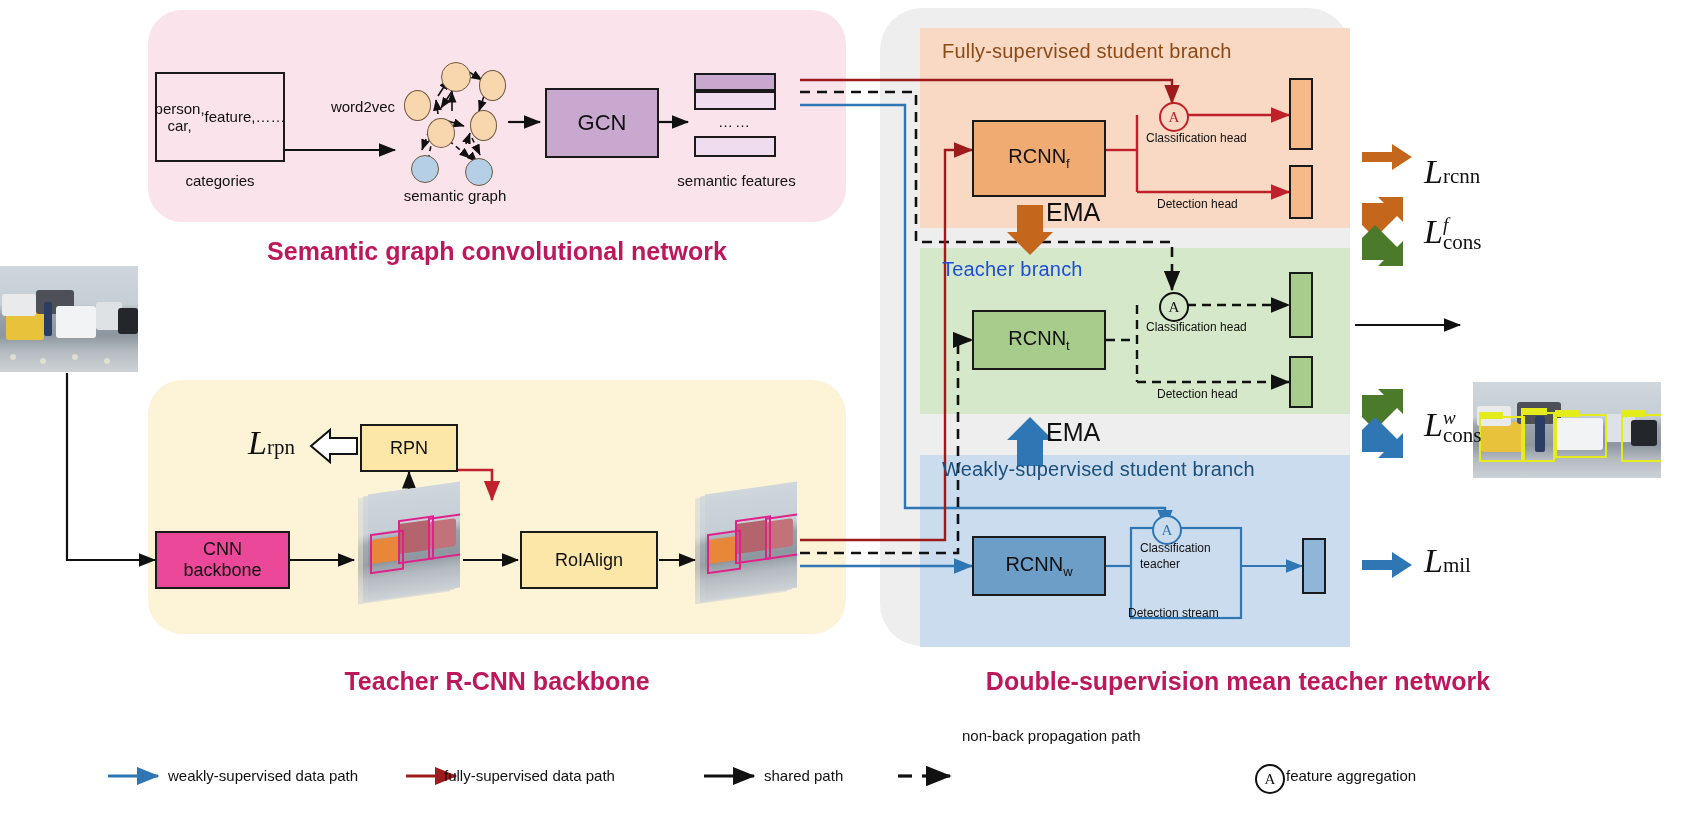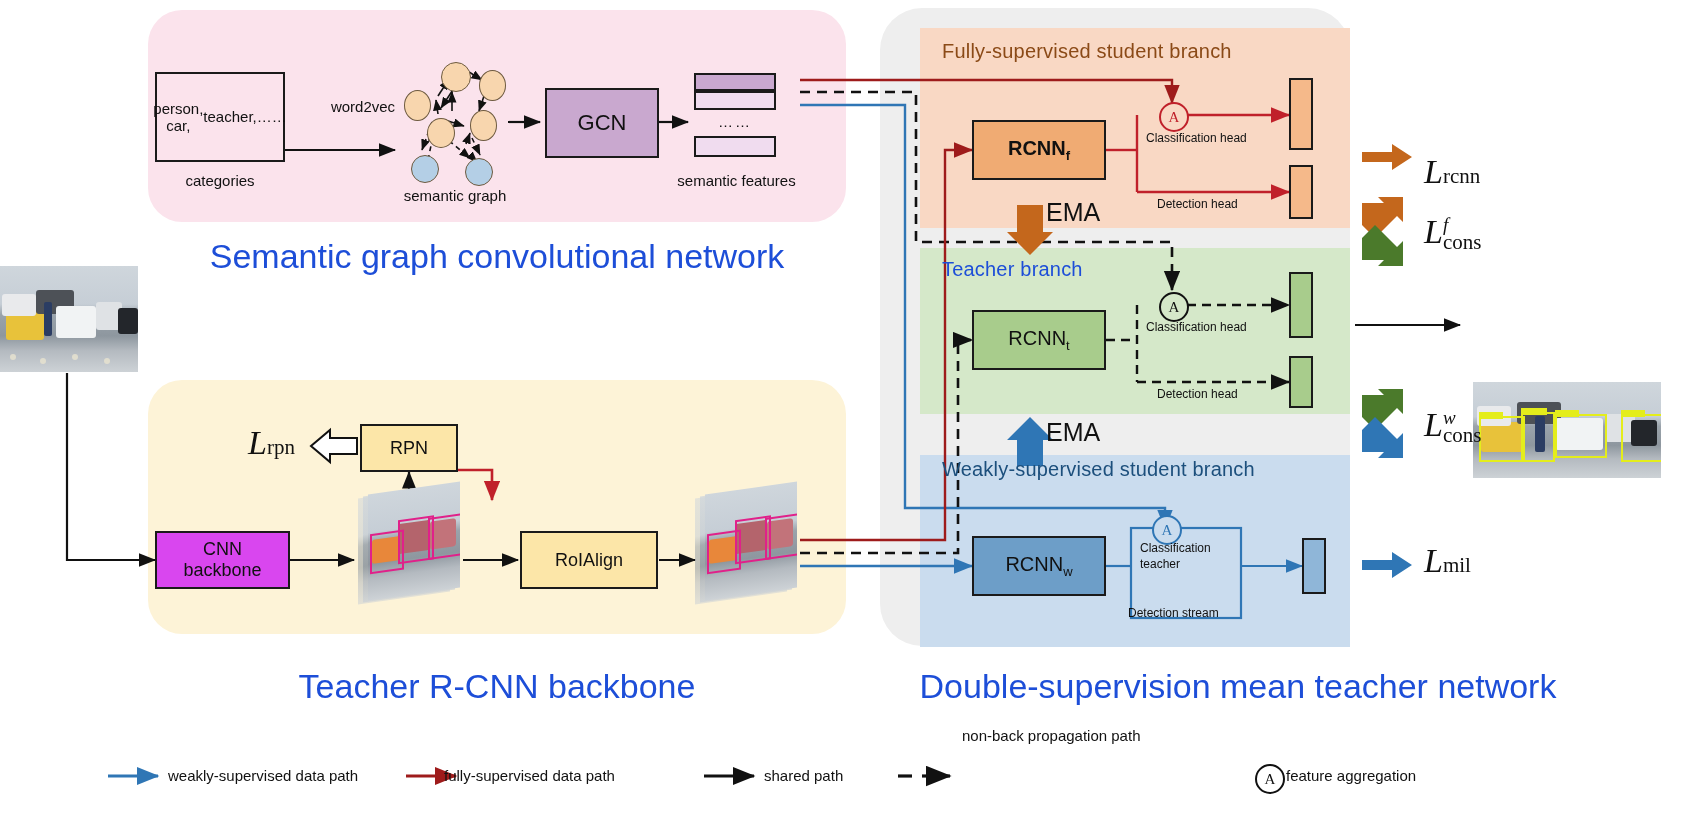--- a/index.html
+++ b/index.html
@@ -11,21 +11,21 @@
   #panel-sgcn{left:148px;top:10px;width:698px;height:212px;background:#fbe3ec;border-radius:34px;}
   #panel-frcnn{left:148px;top:380px;width:698px;height:254px;background:#fdf3d7;border-radius:34px;}
   #panel-mt{left:880px;top:8px;width:470px;height:638px;background:#eeeeee;border-radius:42px;}
   #panel-fs{left:920px;top:28px;width:430px;height:200px;background:#f9d8c4;}
   #panel-tb{left:920px;top:248px;width:430px;height:166px;background:#d5e8c9;}
   #panel-ws{left:920px;top:455px;width:430px;height:192px;background:#cadcee;}
   .panel-title{font-size:20px;letter-spacing:.2px;}
   
   .box{border:2px solid #1a1a1a;box-sizing:border-box;display:flex;align-items:center;
        justify-content:center;text-align:center;line-height:1.15;}
-  .cap{font-weight:normal;font-size:34px;color:#1d4ed8;text-align:center;}
+  .cap{font-weight:bold;font-size:25px;color:#be185d;text-align:center;}
   .lbl{font-size:15px;color:#111;}
   .sm{font-size:12px;}
   svg.layer{position:absolute;left:0;top:0;width:1686px;height:821px;pointer-events:none;}
   .photo{background:#b9bcc0;border:0;}
   
   .street{
     background:
       linear-gradient(180deg,#cfd6dc 0%, #c6ced6 36%, #9aa3ab 46%, #8e979f 66%, #b4bac0 80%, #cdd2d6 100%);
     position:relative;overflow:hidden;
   }
@@ -150,21 +150,21 @@
 
   <path d="M108,776 L158,776" stroke="#2f76b5" stroke-width="2.8" fill="none" marker-end="url(#ah-blue)"></path>
   <path d="M406,776 L456,776" stroke="#9e1b1b" stroke-width="2.8" fill="none" marker-end="url(#ah-dred)"></path>
   <path d="M704,776 L754,776" stroke="#111" stroke-width="2.8" fill="none" marker-end="url(#ah-black)"></path>
   <path d="M898,776 L912,776" stroke="#111" stroke-width="3.2" fill="none"></path>
   <path d="M922,776 L950,776" stroke="#111" stroke-width="3.2" fill="none" marker-end="url(#ah-black)"></path>
 </svg>
 
 <div class="abs box" id="cat-box" style="left:155px;top:72px;width:130px;height:90px;background:#fbe3ec;flex-direction:row;font-size:15px;">
   <span>person, car,</span>
-  <span>teacher,</span>
+  <span>feature,</span>
   <span>……</span>
 </div>
 <div class="abs lbl" style="left:155px;top:172px;width:130px;text-align:center;">categories</div>
 
 <div class="abs lbl" style="left:303px;top:98px;width:120px;text-align:center;">word2vec</div>
 
 <div class="abs node warm" style="left:441px;top:62px;width:30px;height:30px;"></div>
 <div class="abs node warm" style="left:404px;top:90px;width:27px;height:31px;"></div>
 <div class="abs node warm" style="left:479px;top:70px;width:27px;height:31px;"></div>
 <div class="abs node warm" style="left:427px;top:118px;width:28px;height:30px;"></div>
@@ -210,21 +210,21 @@
   <div style="position:absolute;left:6px;top:34px;width:42px;height:42px;border:2px solid #e4ed1b;"></div>
   <div style="position:absolute;left:6px;top:30px;width:24px;height:7px;background:#e4ed1b;"></div>
   <div style="position:absolute;left:48px;top:30px;width:30px;height:46px;border:2px solid #e4ed1b;"></div>
   <div style="position:absolute;left:48px;top:26px;width:26px;height:7px;background:#e4ed1b;"></div>
   <div style="position:absolute;left:82px;top:32px;width:48px;height:40px;border:2px solid #e4ed1b;"></div>
   <div style="position:absolute;left:82px;top:28px;width:24px;height:7px;background:#e4ed1b;"></div>
   <div style="position:absolute;left:148px;top:32px;width:38px;height:44px;border:2px solid #e4ed1b;"></div>
   <div style="position:absolute;left:148px;top:28px;width:24px;height:7px;background:#e4ed1b;"></div>
 </div>
 
-<div class="abs box" style="left:155px;top:531px;width:135px;height:58px;background:#d946ef;flex-direction:column;font-size:18px;">
+<div class="abs box" style="left:155px;top:531px;width:135px;height:58px;background:#ec4899;flex-direction:column;font-size:18px;">
   <span>CNN</span>
   <span>backbone</span>
 </div>
 
 <div class="abs box" style="left:360px;top:424px;width:98px;height:48px;background:#fce6a8;font-size:18px;">
   <span>RPN</span>
 </div>
 
 <div class="abs mathL" style="left:248px;top:424px;">
   <span>L</span><span class="mathsub">rpn</span>
@@ -257,21 +257,21 @@
     <div style="position:absolute;left:2px;top:40px;width:30px;height:36px;border:2px solid #e0218a;"></div>
     <div style="position:absolute;left:30px;top:30px;width:32px;height:40px;border:2px solid #e0218a;"></div>
     <div style="position:absolute;left:60px;top:32px;width:30px;height:38px;border:2px solid #e0218a;"></div>
   </div>
 </div>
 
 <div class="abs cap" style="left:148px;top:667px;width:698px;">Teacher R-CNN backbone</div>
 
 <div class="abs panel-title" style="left:942px;top:40px;color:#8b4a17;">Fully-supervised student branch</div>
 
-<div class="abs box" style="left:972px;top:120px;width:134px;height:60px;background:#f0ab73;font-size:20px;font-weight:bold;">
+<div class="abs box" style="left:972px;top:120px;width:134px;height:77px;background:#f0ab73;font-size:20px;">
   <span><span>RCNN</span><sub style="font-size:13px;">f</sub></span>
 </div>
 
 <div class="abs aggr" style="left:1159px;top:102px;color:#c0202a;background:#f9d8c4;">
   <span>A</span>
 </div>
 <div class="abs sm" style="left:1146px;top:131px;">Classification head</div>
 <div class="abs sm" style="left:1157px;top:197px;">Detection head</div>
 <div class="abs box" style="left:1289px;top:78px;width:24px;height:72px;background:#f5b98a;"></div>
 <div class="abs box" style="left:1289px;top:165px;width:24px;height:54px;background:#f5b98a;"></div>

